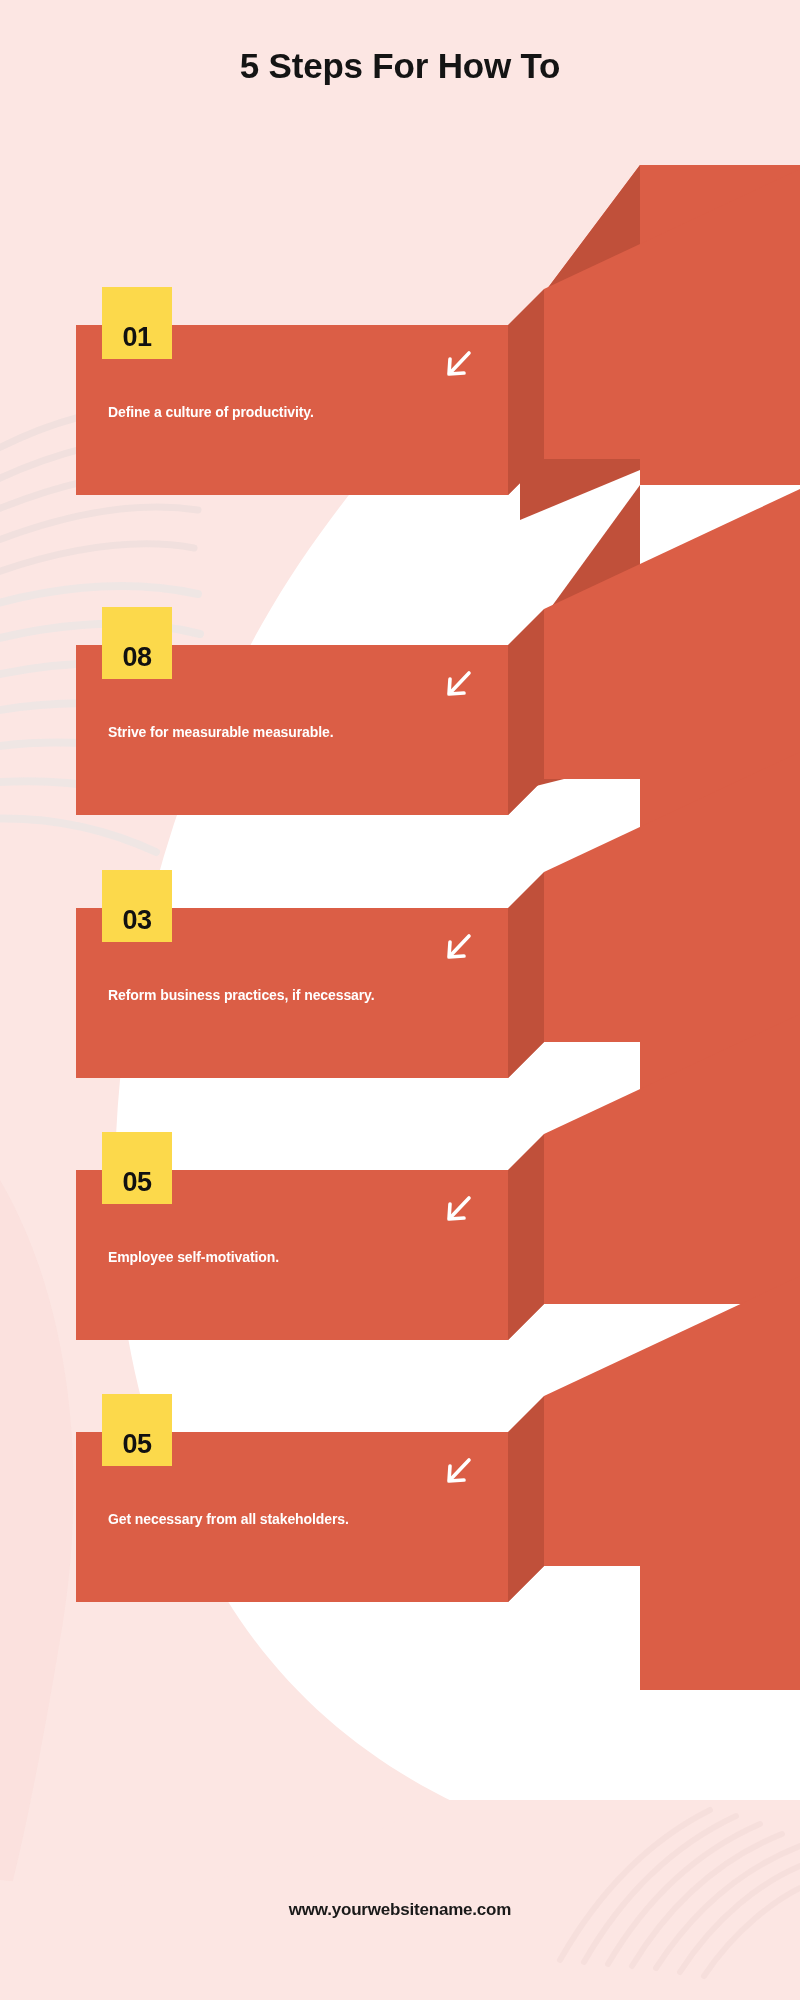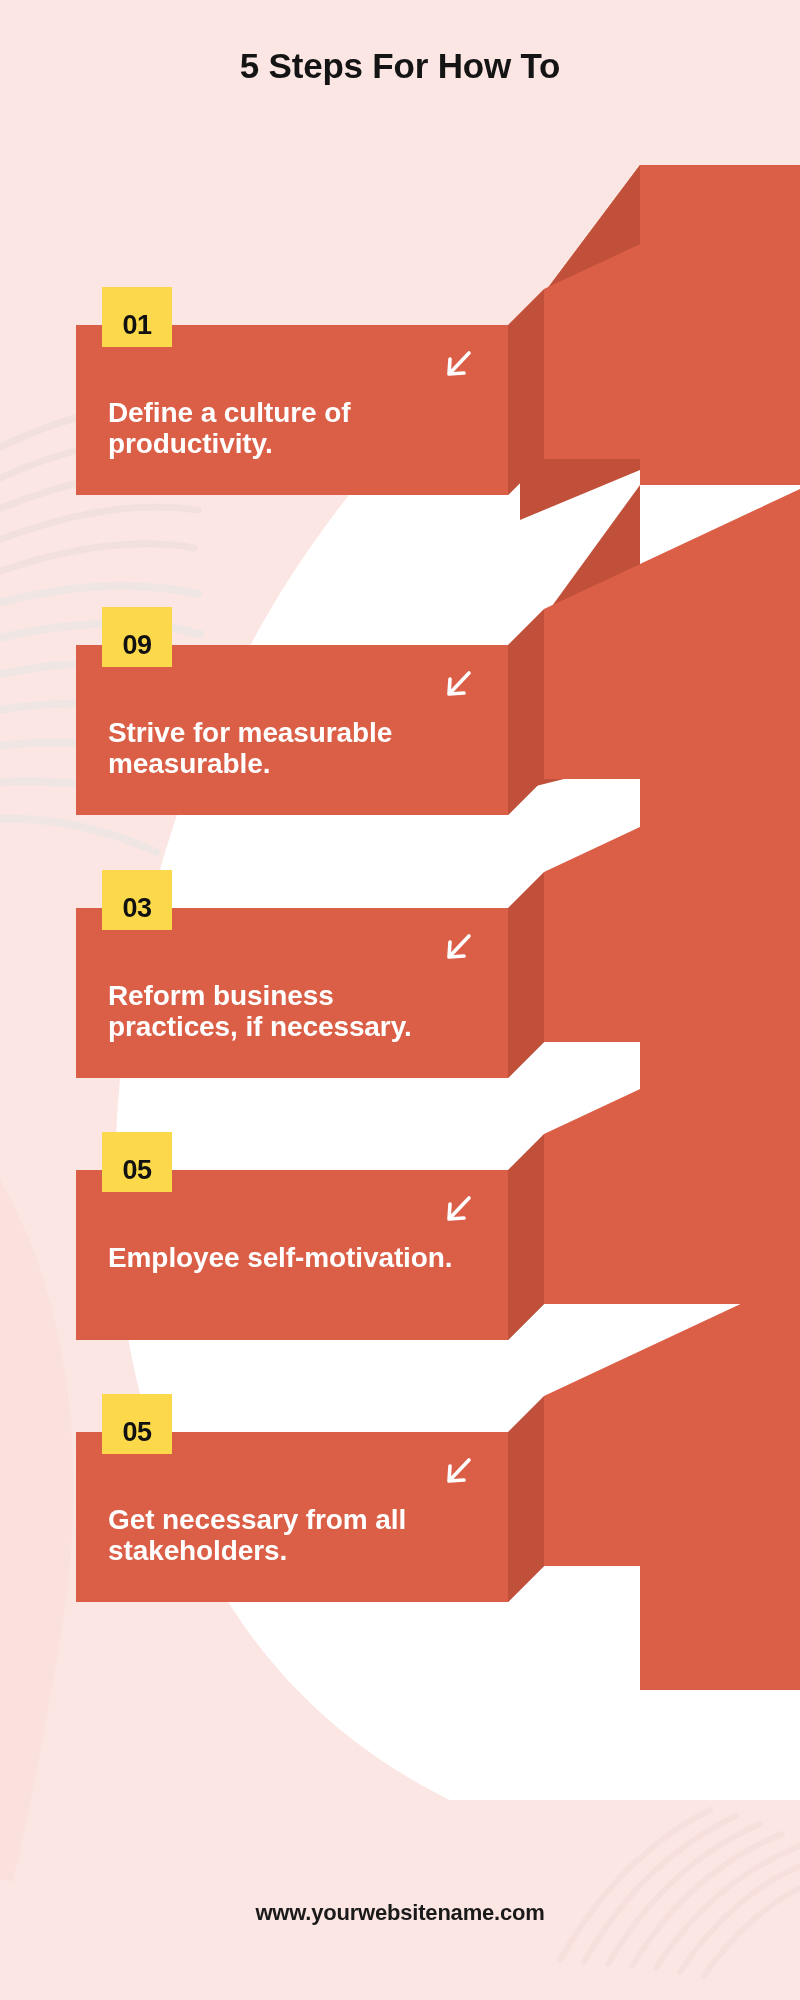--- a/index.html
+++ b/index.html
@@ -51,41 +51,41 @@
     width:36px;
     height:170px;
     background:#c0503a;
     clip-path:polygon(0 0, 100% -36px, 100% calc(100% - 36px), 0 100%);
   }
   .badge {
     position:absolute;
     left:26px;
     top:-38px;
     width:70px;
-    height:60px;
+    height:72px;
     background:#fcd94b;
     display:flex;
     align-items:flex-end;
     justify-content:center;
     padding-bottom:8px;
     z-index:5;
   }
   .badge-num {
     font-size:27px;
     font-weight:bold;
     color:#111111;
     letter-spacing:-0.5px;
     line-height:1;
   }
   .card-text {
     position:absolute;
     left:32px;
     top:72px;
     width:360px;
-    font-size:28px;
+    font-size:14px;
     line-height:31px;
     font-weight:bold;
     color:#ffffff;
     letter-spacing:-0.1px;
   }
   .arrow-icon {
     position:absolute;
     right:32px;
     top:22px;
     width:34px;
@@ -95,21 +95,21 @@
 
   
   .footer {
     position:absolute;
     left:0; top:1900px;
     width:800px;
     text-align:center;
     z-index:40;
   }
   .footer-url {
-    font-size:22px;
+    font-size:17px;
     font-weight:bold;
     color:#1a1a1a;
     letter-spacing:-0.2px;
   }
 </style>
 </head>
 <body>
 
 <div id="stage">
 
@@ -218,21 +218,21 @@
           <path d="M27 6 L8 26"></path>
           <path d="M8 12 L7 27 L22 26"></path>
         </g>
       </svg>
     </div>
 
     <div class="step" style="top:645px;">
       <div class="card"></div>
       <div class="side-face"></div>
       <div class="badge">
-        <span class="badge-num">09</span>
+        <span class="badge-num">08</span>
       </div>
       <div class="card-text">Strive for measurable measurable.</div>
       <svg class="arrow-icon" viewBox="0 0 34 34">
         <g stroke="#ffffff" stroke-width="3.6" fill="none" stroke-linecap="round" stroke-linejoin="round">
           <path d="M27 6 L8 26"></path>
           <path d="M8 12 L7 27 L22 26"></path>
         </g>
       </svg>
     </div>
 

